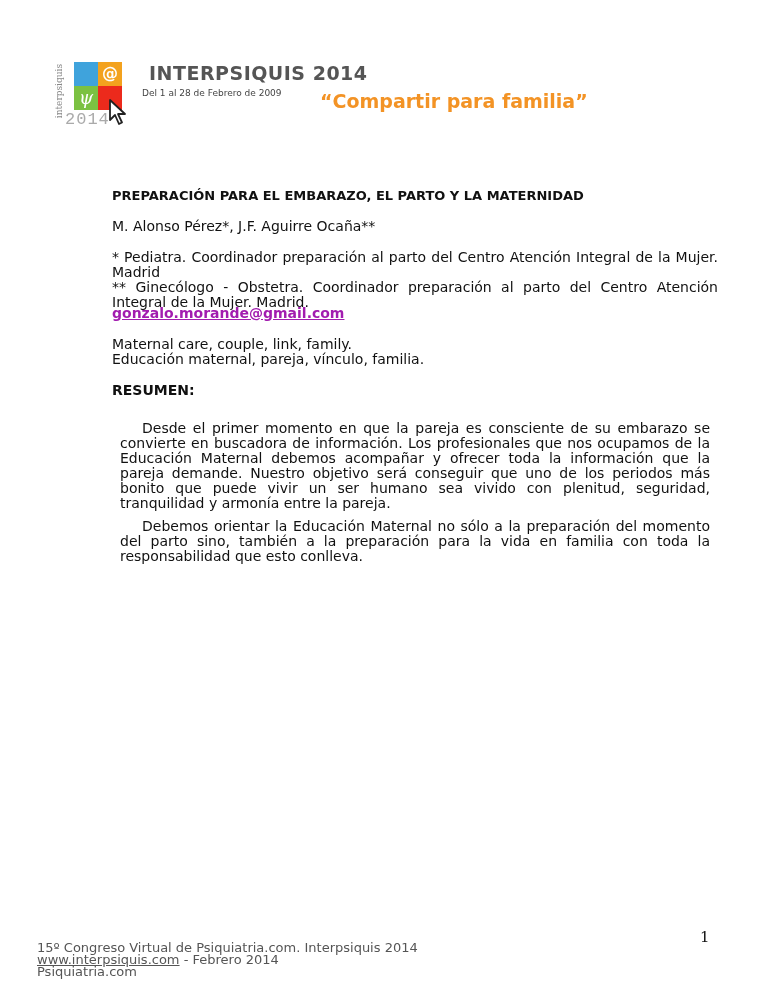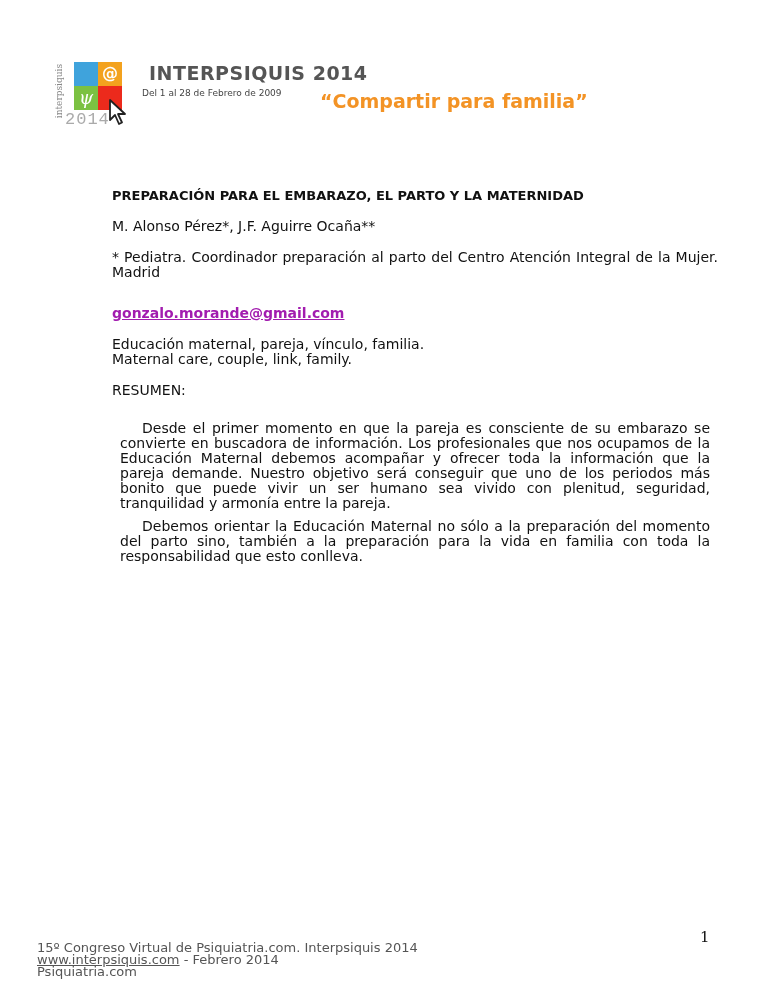--- a/index.html
+++ b/index.html
@@ -22,21 +22,21 @@
   .slogan { position: absolute; left: 268px; top: 32px; font-size: 19px; font-weight: bold; color: #f39325; }
 
   .content { position: absolute; left: 112px; width: 606px; font-size: 14px; line-height: 15px; }
   .title { top: 188px; font-weight: bold; font-size: 13px; }
   .authors { top: 219px; }
   .aff { top: 250px; text-align: justify; }
   .aff p { margin: 0; }
   .email { top: 306px; font-weight: bold; color: #a21caf; text-decoration: underline; }
   .keywords { top: 337px; }
   .keywords p { margin: 0; }
-  .resumen-h { top: 383px; font-weight: normal; }
+  .resumen-h { top: 383px; font-weight: bold; }
   .resumen { top: 413px; text-align: justify; }
   .resumen p { margin: 8px; text-indent: 22px; }
 
   .pagenum { position: absolute; left: 700px; top: 928px; font-family: "DejaVu Serif", serif; font-size: 15px; color: #111; }
   .footer { position: absolute; left: 37px; top: 942px; font-size: 13px; line-height: 12px; color: #555; }
   .footer a { color: #555; text-decoration: underline; margin-top: 19px; }
 </style>
 </head>
 <body>
 
@@ -54,25 +54,26 @@
   </div>
   <div class="brand">INTERPSIQUIS 2014</div>
   <div class="brand-sub">Del 1 al 28 de Febrero de 2009</div>
   <div class="slogan">“Compartir para familia”</div>
 </div>
 
 <div class="content title">PREPARACIÓN PARA EL EMBARAZO, EL PARTO Y LA MATERNIDAD</div>
 <div class="content authors">M. Alonso Pérez*, J.F. Aguirre Ocaña**</div>
 <div class="content aff">
   <p>* Pediatra. Coordinador preparación al parto del Centro Atención Integral de la Mujer. Madrid</p>
+  <p>** Ginecólogo - Obstetra. Coordinador preparación al parto del Centro Atención Integral de la Mujer. Madrid.</p>
 </div>
 <a class="content email" href="gonzalo.morande@gmail.com">gonzalo.morande@gmail.com</a>
 <div class="content keywords">
+  <p>Maternal care, couple, link, family.</p>
   <p>Educación maternal, pareja, vínculo, familia.</p>
-  <p>Maternal care, couple, link, family.</p>
 </div>
 <div class="content resumen-h">RESUMEN:</div>
 <div class="content resumen">
   <p>Desde el primer momento en que la pareja es consciente de su embarazo se convierte en buscadora de información. Los profesionales que nos ocupamos de la Educación Maternal debemos acompañar y ofrecer toda la información que la pareja demande. Nuestro objetivo será conseguir que uno de los periodos más bonito que puede vivir un ser humano sea vivido con plenitud, seguridad, tranquilidad y armonía entre la pareja.</p>
   <p>Debemos orientar la Educación Maternal no sólo a la preparación del momento del parto sino, también a la preparación para la vida en familia con toda la responsabilidad que esto conlleva.</p>
 </div>
 
 <div class="pagenum">1</div>
 
 <div class="footer">

